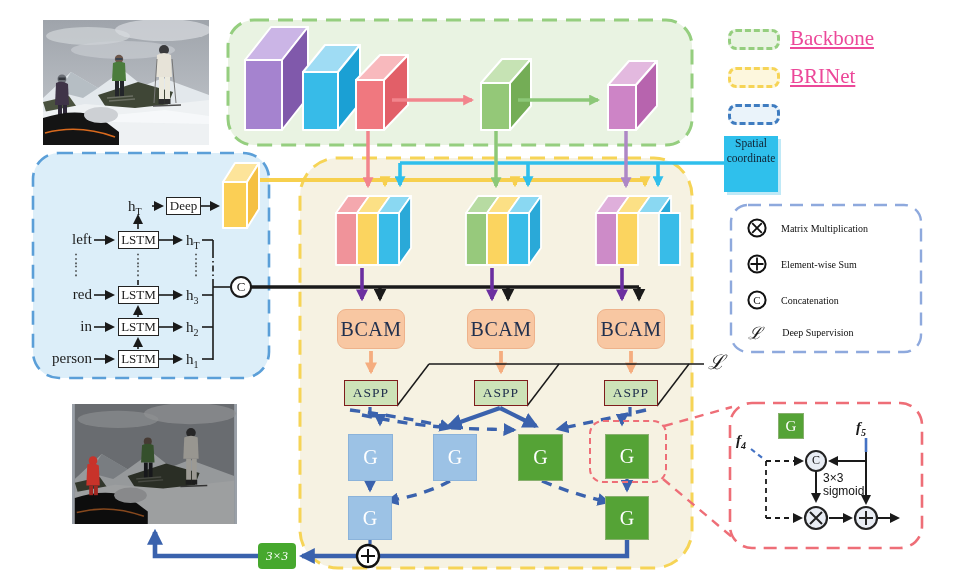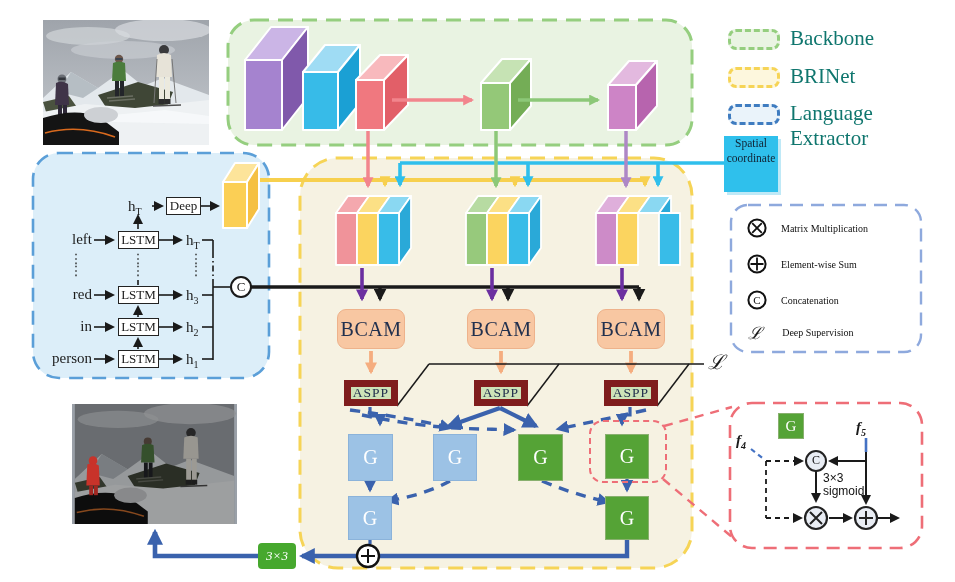--- a/index.html
+++ b/index.html
@@ -7,21 +7,21 @@
           font-family:"Liberation Serif", "DejaVu Serif", serif;color:#1b1b1b;}
   #wires{position:absolute;left:0;top:0;z-index:1;}
   .abs{position:absolute;box-sizing:border-box;}
   .z2{z-index:2;}
   .z3{z-index:3;pointer-events:none;}
 
   
   .bcam{background:#f8c7a2;border:1px solid #eeb28b;border-radius:9px;
         display:flex;align-items:center;justify-content:center;
         font-size:20px;color:#21304e;letter-spacing:.5px;}
-  .aspp{background:#cde3b8;border:7px solid #7f1d1d;
+  .aspp{background:#cde3b8;border:1px solid #7f1d1d;
         display:flex;align-items:center;justify-content:center;
         font-size:13.5px;color:#21304e;letter-spacing:1px;}
   .gate{display:flex;align-items:center;justify-content:center;
         font-size:20px;color:#fff;}
   .gate.blue{background:#9cc2e5;border:1px solid #8bb3da;}
   .gate.green{background:#55a336;border:1px solid #88b06e;}
   .conv3{background:#46a82e;border-radius:4px;color:#fff;font-style:italic;
          display:flex;align-items:center;justify-content:center;font-size:13px;}
   .lstm,.tile{background:#fff;border:1.4px solid #222;display:flex;align-items:center;
          justify-content:center;font-size:13px;}
@@ -29,21 +29,21 @@
   .hlab{font-size:15px;}
   .hlab sub{font-size:10px;}
   .dots{font-size:13px;line-height:12px;text-align:center;color:#222;}
   .dots span{display:block;}
 
   
   .swatch{border-radius:8px;}
   .sw-green{border:3px dashed #95ce7f;background:#eaf4e3;}
   .sw-yellow{border:3px dashed #f6d456;background:#fdf7dd;}
   .sw-blue{border:3px dashed #3f7cc0;background:#eaf3fa;}
-  .leg-label{font-size:21px;color:#0f766e;}
+  .leg-label{font-size:21px;color:#ec4899;text-decoration:underline;}
   .symrow{display:flex;align-items:center;gap:13px;}
   .symrow .lab{font-size:10px;color:#101010;}
   .loss{font-style:italic;font-size:17px;}
   .loss-main{font-style:italic;font-size:20px;}
 
   .spatial{background:#2fc0ec;box-shadow:3px 3px 0 #bfe9f7;color:#123;
            font-size:11.5px;text-align:center;display:flex;flex-direction:column;
            line-height:15px;}
 
   .cletter{font-size:13px;color:#111;text-align:center;}
@@ -447,21 +447,20 @@
 <div class="abs z2 spatial" style="left:724px;top:136px;width:54px;height:56px;">
   <span>Spatial</span>
       <span>coordinate</span>
 </div>
 
 <div class="abs z2 swatch sw-green" style="left:728px;top:29px;width:52px;height:21px;"></div>
 <div class="abs z2 leg-label" style="left:790px;top:26px;"><span>Backbone</span></div>
 <div class="abs z2 swatch sw-yellow" style="left:728px;top:67px;width:52px;height:21px;"></div>
 <div class="abs z2 leg-label" style="left:790px;top:64px;"><span>BRINet</span></div>
 <div class="abs z2 swatch sw-blue" style="left:728px;top:104px;width:52px;height:21px;"></div>
-<div class="abs z2 leg-label" style="left:790px;top:101px;"><span>Language Extractor</span></div>
 
 <div class="abs z2 symrow" style="left:746px;top:217px;height:22px;">
   <svg width="22" height="22" viewBox="0 0 22 22">
     <circle cx="11" cy="11" r="8.6" fill="none" stroke="#111" stroke-width="2"></circle>
     <path d="M6.2,6.2 L15.8,15.8 M15.8,6.2 L6.2,15.8" stroke="#111" stroke-width="1.8"></path>
   </svg>
   <span class="lab">Matrix Multiplication</span>
 </div>
 <div class="abs z2 symrow" style="left:746px;top:253px;height:22px;">
   <svg width="22" height="22" viewBox="0 0 22 22">

